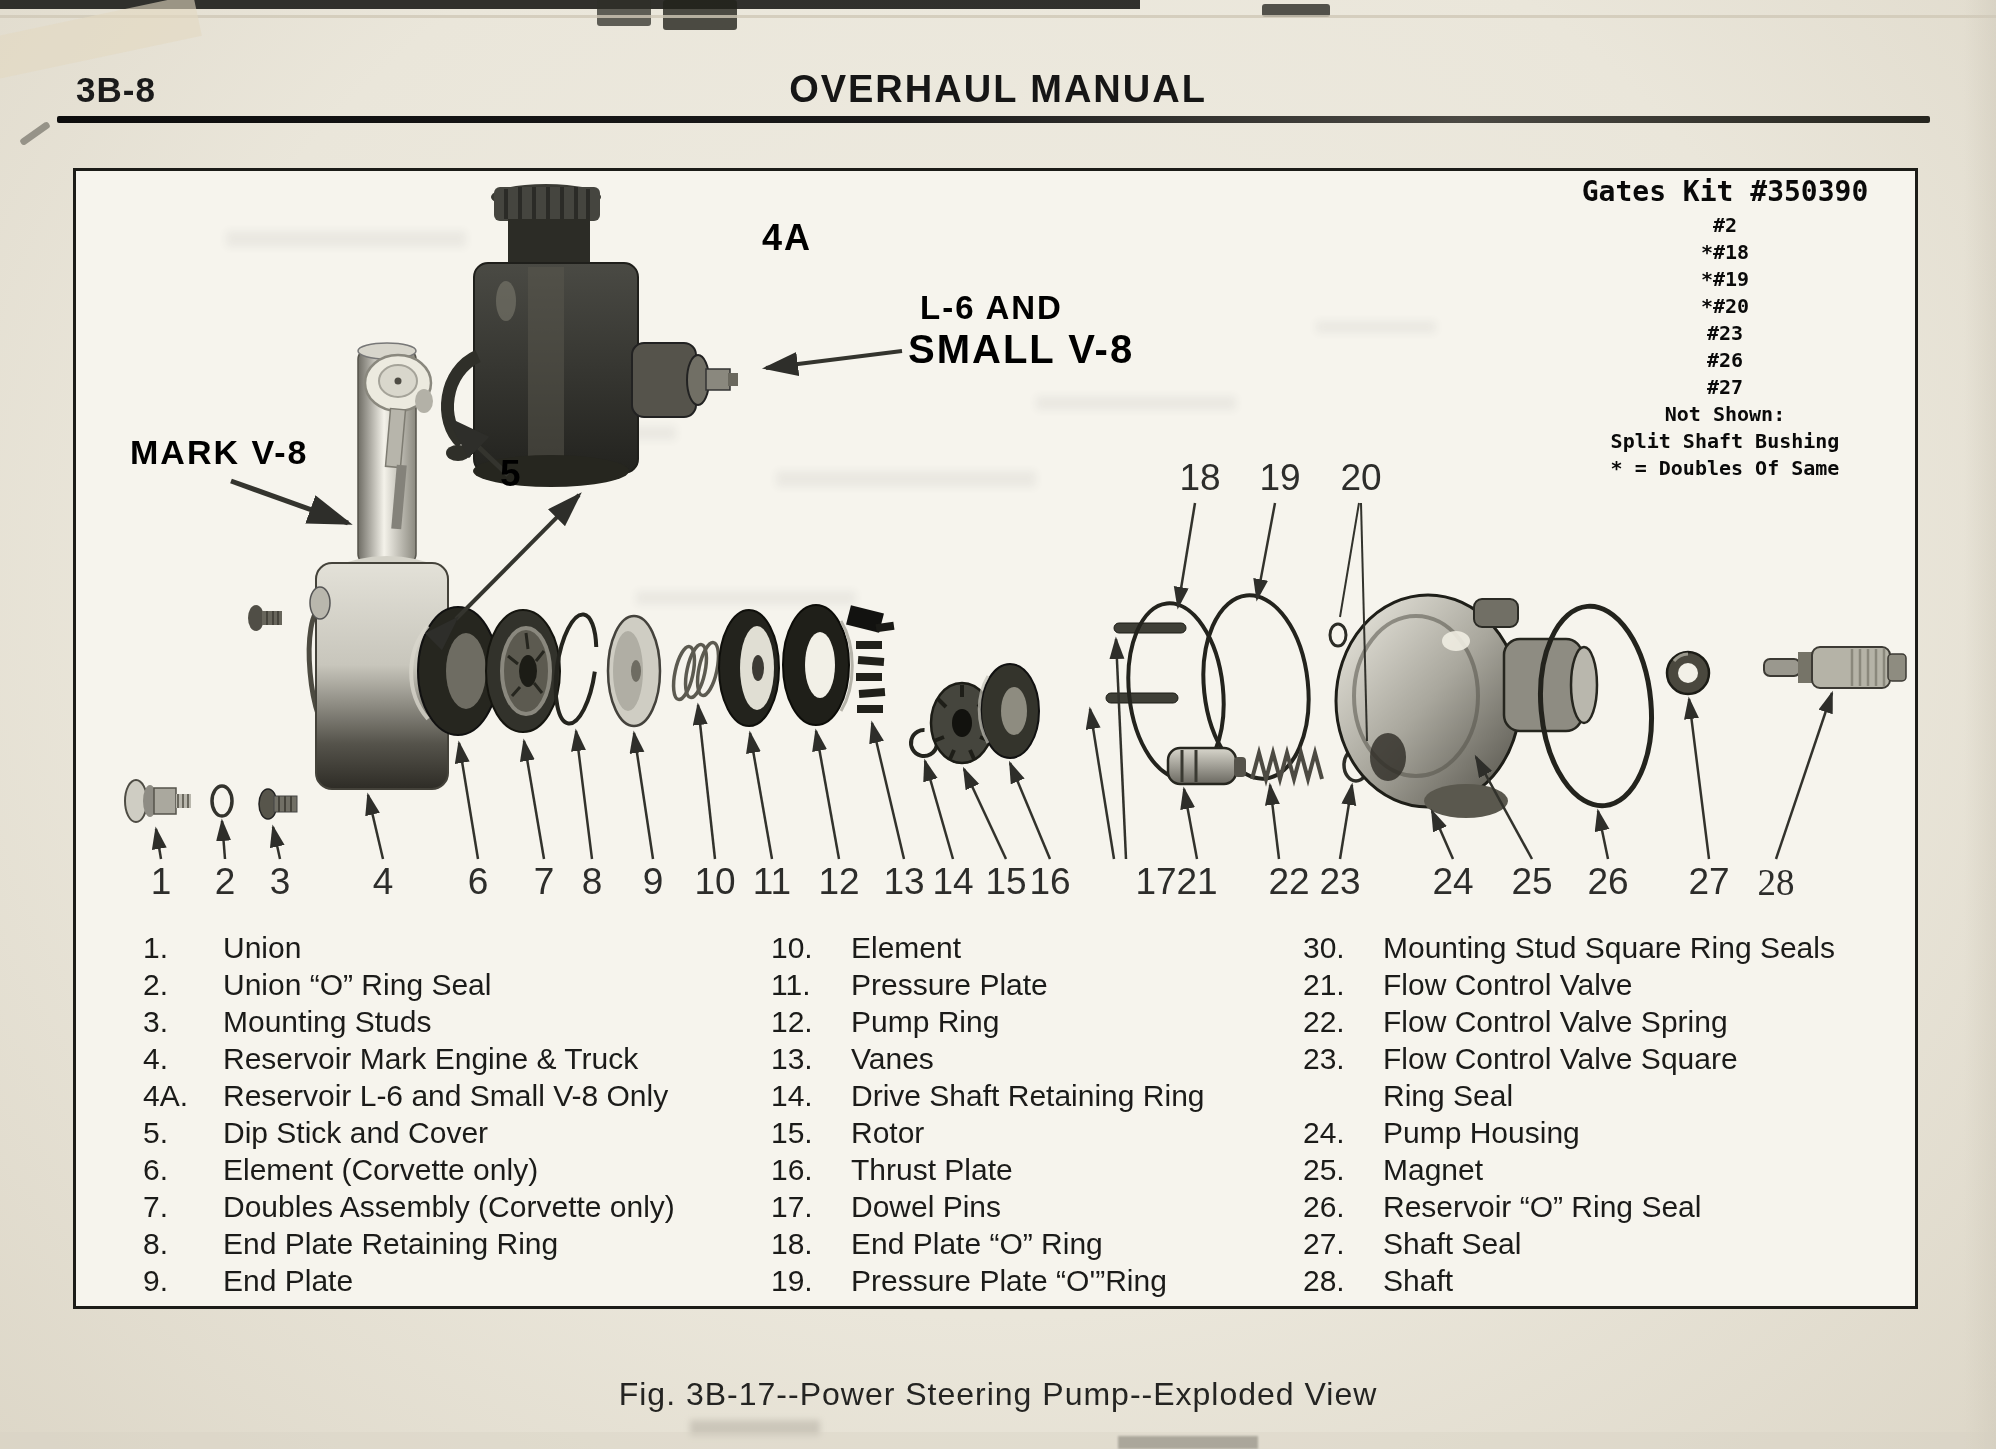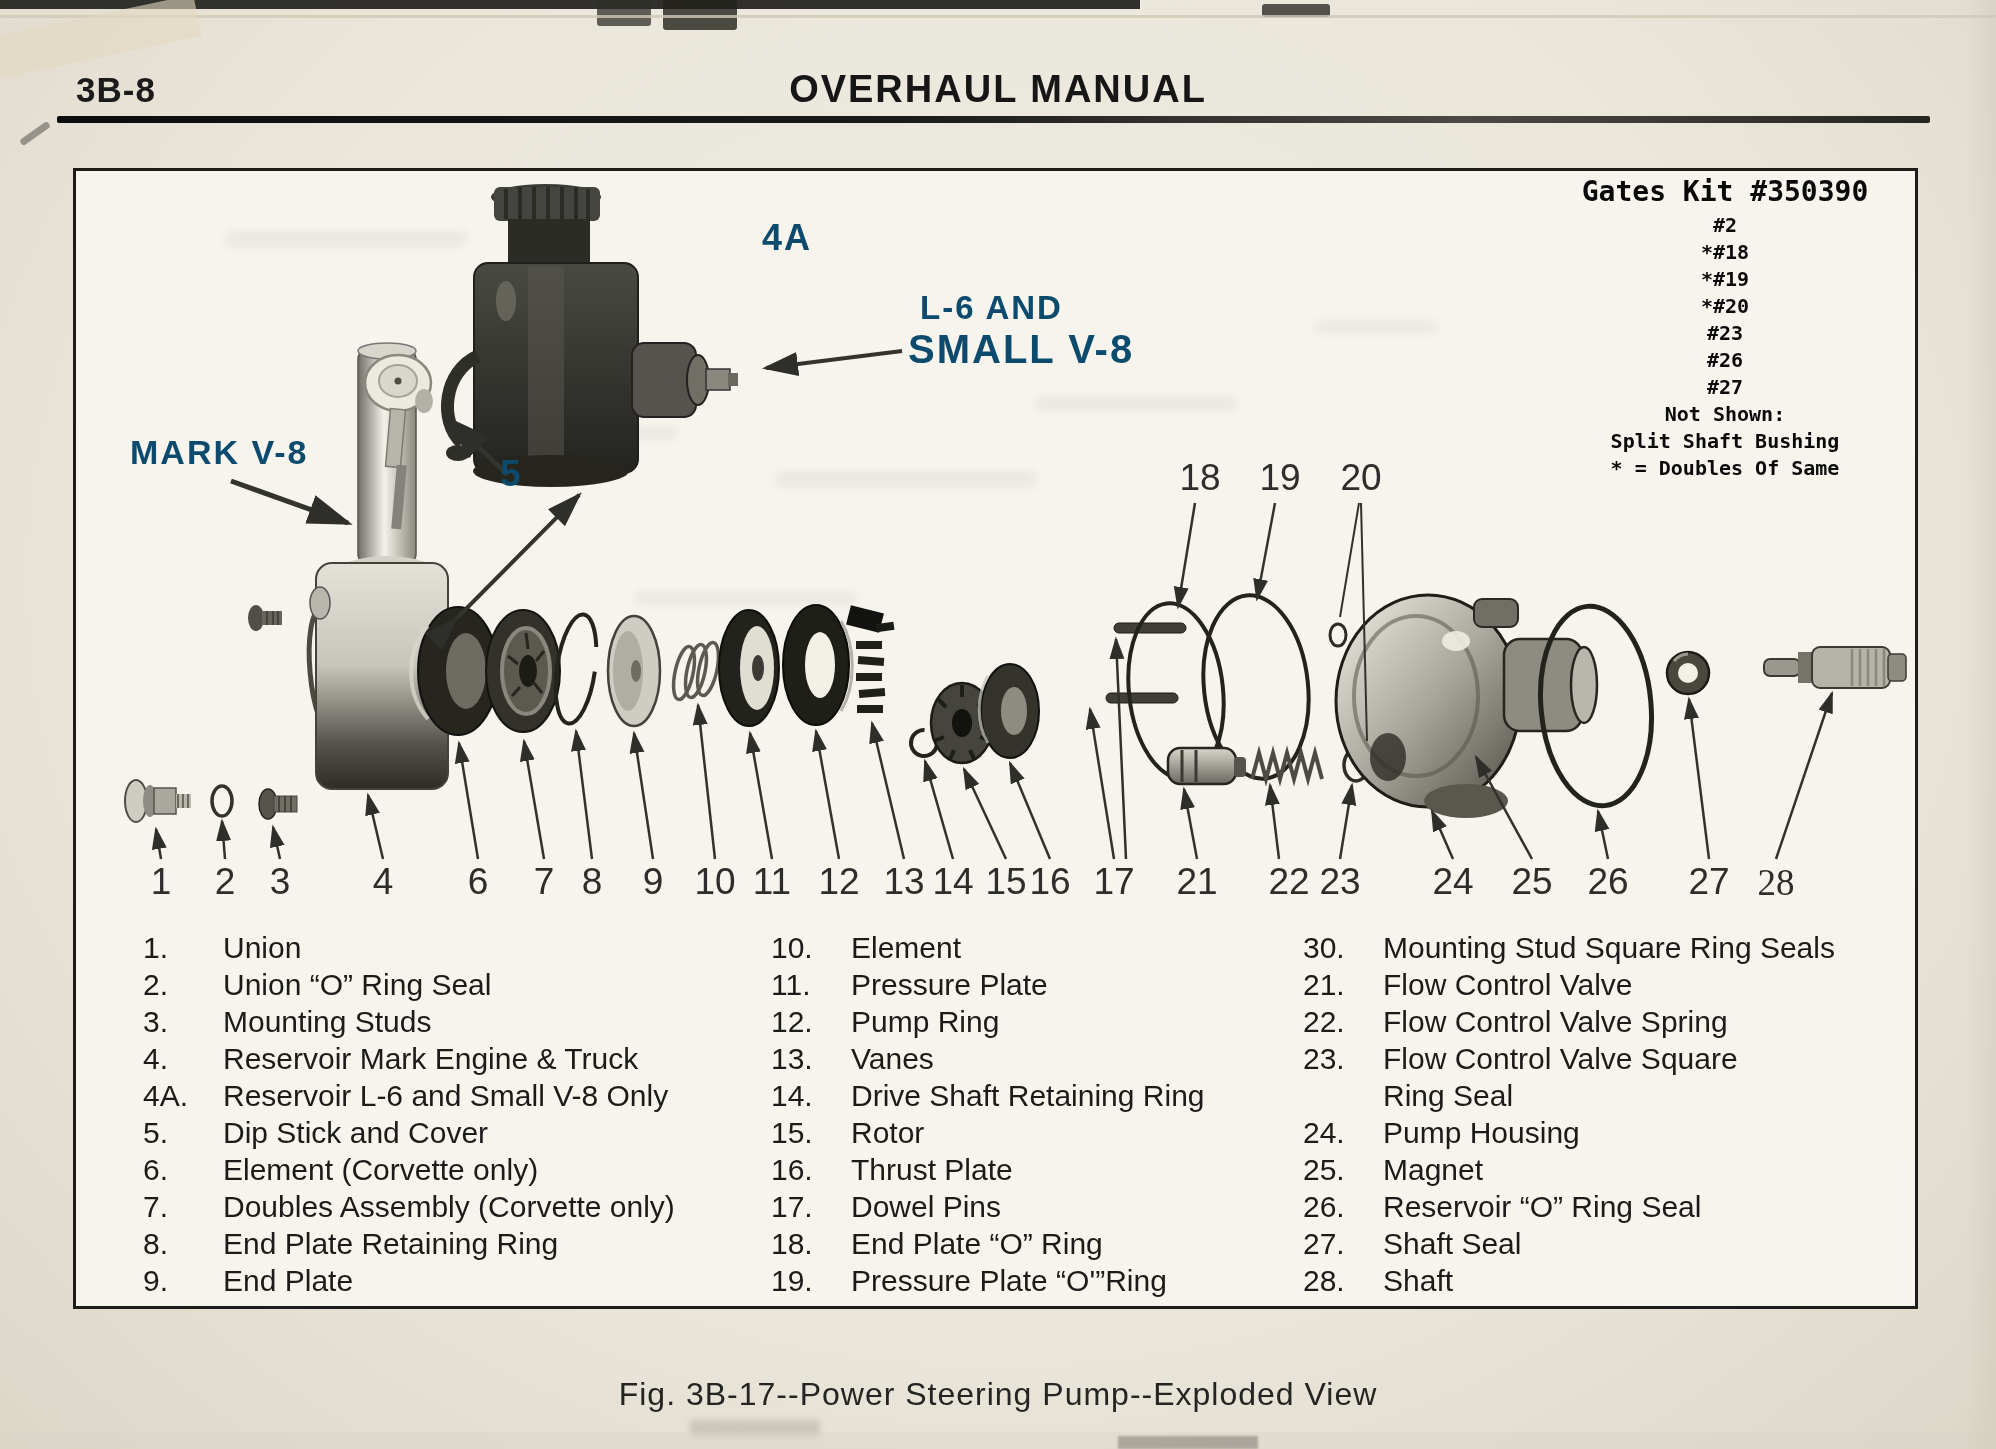--- a/index.html
+++ b/index.html
@@ -14,21 +14,21 @@
   .page-title{left:0;right:0;top:68px;text-align:center;font-size:38px;font-weight:bold;letter-spacing:2px;color:#161616;}
   .header-rule{left:57px;top:116px;width:1873px;height:7px;background:linear-gradient(90deg,#0d0d0d 0%,#1a1a1a 45%,#4b4943 75%,#26261f 100%);border-radius:2px;}
   
   .figure-box{left:73px;top:168px;width:1839px;height:1135px;border:3px solid #1c1c18;background:#f6f4ed;}
   .figure-box svg{position:absolute;left:0;top:0;}
   
   .kit-note{left:1459px;top:4px;width:380px;text-align:center;font-family:"DejaVu Sans Mono", monospace;font-weight:bold;color:#0a0a0a;}
   .kit-title{font-size:28px;white-space:nowrap;margin-bottom:4px;}
   .kit-line{font-size:20px;line-height:27px;white-space:nowrap;}
   
-  .photo-label{color:#0c4a6e;font-weight:bold;letter-spacing:2px;white-space:nowrap;}
+  .photo-label{color:#000000;font-weight:bold;letter-spacing:2px;white-space:nowrap;}
   
   .callout{width:56px;margin-left:-28px;text-align:center;font-size:37px;color:#2d2d2b;font-weight:400;}
   
   .parts-col{font-size:30px;line-height:37px;color:#1b1b19;}
   .p-row{display:flex;align-items:flex-start;}
   .p-num{flex:0 0 80px;}
   .p-name{white-space:pre-line;}
   
   .caption{left:0;right:0;top:1376px;text-align:center;font-size:32px;letter-spacing:1px;color:#242422;}
   
@@ -332,21 +332,21 @@
       <div class="abs callout" style="left: 468px; top: 690px;">7</div>
       <div class="abs callout" style="left: 516px; top: 690px;">8</div>
       <div class="abs callout" style="left: 577px; top: 690px;">9</div>
       <div class="abs callout" style="left: 639px; top: 690px;">10</div>
       <div class="abs callout" style="left: 696px; top: 690px;">11</div>
       <div class="abs callout" style="left: 763px; top: 690px;">12</div>
       <div class="abs callout" style="left: 828px; top: 690px;">13</div>
       <div class="abs callout" style="left: 877px; top: 690px;">14</div>
       <div class="abs callout" style="left: 930px; top: 690px;">15</div>
       <div class="abs callout" style="left: 974px; top: 690px;">16</div>
-      <div class="abs callout" style="left: 1038px; top: 690px;">17</div>
+      <div class="abs callout" style="left: 1080px; top: 690px;">17</div>
       <div class="abs callout" style="left: 1121px; top: 690px;">21</div>
       <div class="abs callout" style="left: 1213px; top: 690px;">22</div>
       <div class="abs callout" style="left: 1264px; top: 690px;">23</div>
       <div class="abs callout" style="left: 1377px; top: 690px;">24</div>
       <div class="abs callout" style="left: 1456px; top: 690px;">25</div>
       <div class="abs callout" style="left: 1532px; top: 690px;">26</div>
       <div class="abs callout" style="left: 1633px; top: 690px;">27</div>
       <div class="abs callout" style="left: 1700px; top: 690px; font-family: Liberation Serif, serif;">28</div>
       <div class="abs callout" style="left: 1124px; top: 286px;">18</div>
       <div class="abs callout" style="left: 1204px; top: 286px;">19</div>

